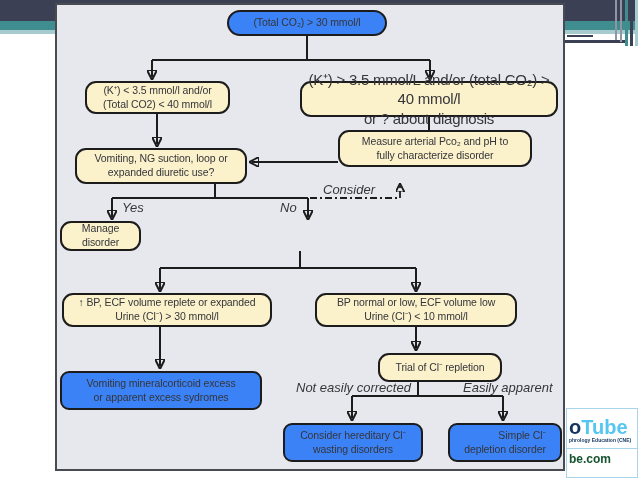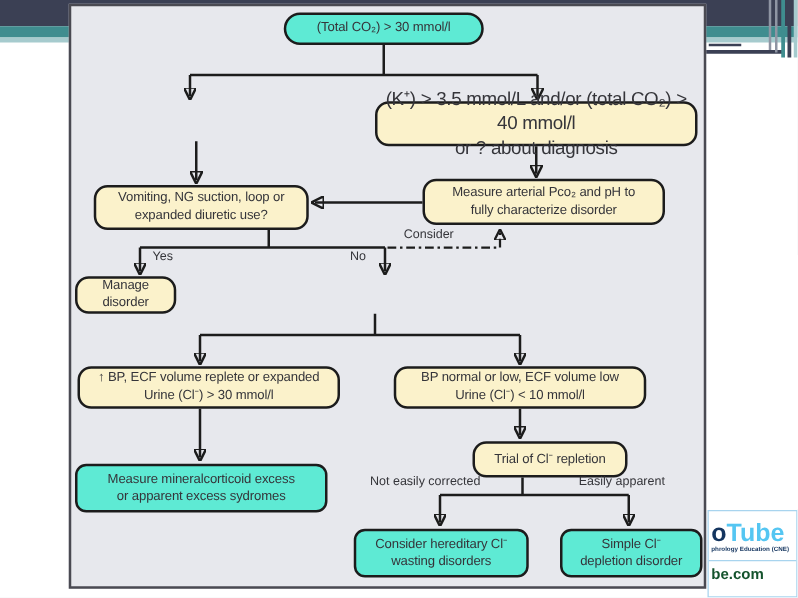--- a/index.html
+++ b/index.html
@@ -21,38 +21,38 @@
 
   
   #panel { position:absolute; left:55px; top:3px; width:510px; height:468px;
            background:#e7e8ed; border:2px solid #4a4a52; }
 
   
   .node { position:absolute; display:flex; align-items:center; justify-content:center;
           text-align:center; white-space:pre-line; font-size:10.5px; line-height:1.3;
           color:#35353a; border:2px solid #1c1c1c; letter-spacing:-0.1px; }
   .cream  { background:#fbf2cb; border-radius:11px; }
-  .orange { background:#5eead4; border-radius:9px; }
+  .orange { background:#3b82f6; border-radius:9px; }
 
   .n-total     { left:227px; top:10px;  width:160px; height:26px; border-radius:13px; }
   .n-klow      { left:85px;  top:81px;  width:145px; height:33px; }
   .n-khigh     { left:300px; top:81px;  width:258px; height:36px; font-size:15px; letter-spacing:-0.25px; }
   .n-vomit     { left:75px;  top:148px; width:172px; height:36px; }
-  .n-measure   { left:338px; top:143px; width:194px; height:37px; }
+  .n-measure   { left:338px; top:130px; width:194px; height:37px; }
   .n-manage    { left:60px;  top:221px; width:81px; height:30px; }
   .n-assess    { left:213px; top:221px; width:197px; height:30px; }
   .n-bphigh    { left:62px;  top:293px; width:210px; height:34px; }
   .n-bplow     { left:315px; top:293px; width:202px; height:34px; }
   .n-trial     { left:358px; top:353px; width:124px; height:29px;margin-left:20px; }
   .n-mineral   { left:60px;  top:371px; width:202px; height:39px; }
   .n-hered     { left:283px; top:423px; width:140px; height:39px; }
-  .n-simple    { left:448px; top:423px; width:114px; height:39px; }
+  .n-simple    { left:448px; top:423px; width:114px; height:39px;text-align:right; }
 
   
-  .lbl { position:absolute; font-size:10px; color:#35353a; white-space:nowrap; }
+  .lbl { position:absolute; font-size:13px; color:#35353a; white-space:nowrap;font-style:italic; }
   .l-yes      { left:122px; top:200px; }
   .l-no       { left:280px; top:200px; }
   .l-consider { left:323px; top:182px; }
   .l-noteasy  { left:296px; top:380px; }
   .l-easy     { left:463px; top:380px; }
 
   
   #wires { position:absolute; left:0; top:0; width:638px; height:478px; pointer-events:none; }
   #wires path { stroke:#1c1c1c; stroke-width:2; fill:none; }
   #wires path.dash { stroke-dasharray:7 3 2 3; stroke-width:1.8; }
@@ -105,33 +105,35 @@
     <path d="M160,268 V289" marker-end="url(#arr)"></path>
     <path d="M416,268 V289" marker-end="url(#arr)"></path>
     <path d="M160,327 V366" marker-end="url(#arr)"></path>
     <path d="M416,327 V348" marker-end="url(#arr)"></path>
     <path d="M418,382 V396 M352,396 H503"></path>
     <path d="M352,396 V418" marker-end="url(#arr)"></path>
     <path d="M503,396 V418" marker-end="url(#arr)"></path>
   </svg>
 
   <div class="node orange n-total">(Total CO₂) &gt; 30 mmol/l</div>
+  <div class="node cream  n-klow">(K⁺) &lt; 3.5 mmol/l and/or
+(Total CO2) &lt; 40 mmol/l</div>
   <div class="node cream  n-khigh">(K⁺) &gt; 3.5 mmol/L and/or (total CO₂) &gt; 40 mmol/l
 or ? about diagnosis</div>
   <div class="node cream  n-vomit">Vomiting, NG suction, loop or
 expanded diuretic use?</div>
   <div class="node cream  n-measure">Measure arterial Pco₂ and pH to
 fully characterize disorder</div>
   <div class="node cream  n-manage">Manage disorder</div>
   <div class="node cream  n-bphigh">↑ BP, ECF volume replete or expanded
 Urine (Cl⁻) &gt; 30 mmol/l</div>
   <div class="node cream  n-bplow">BP normal or low, ECF volume low
 Urine (Cl⁻) &lt; 10 mmol/l</div>
   <div class="node cream  n-trial">Trial of Cl⁻ repletion</div>
-  <div class="node orange n-mineral">Measure mineralcorticoid excess
+  <div class="node orange n-mineral">Vomiting mineralcorticoid excess
 or apparent excess sydromes</div>
   <div class="node orange n-hered">Consider hereditary Cl⁻
 wasting disorders</div>
   <div class="node orange n-simple">Simple Cl⁻
 depletion disorder</div>
 
   <span class="lbl l-yes">Yes</span>
   <span class="lbl l-no">No</span>
   <span class="lbl l-consider">Consider</span>
   <span class="lbl l-noteasy">Not easily corrected</span>

